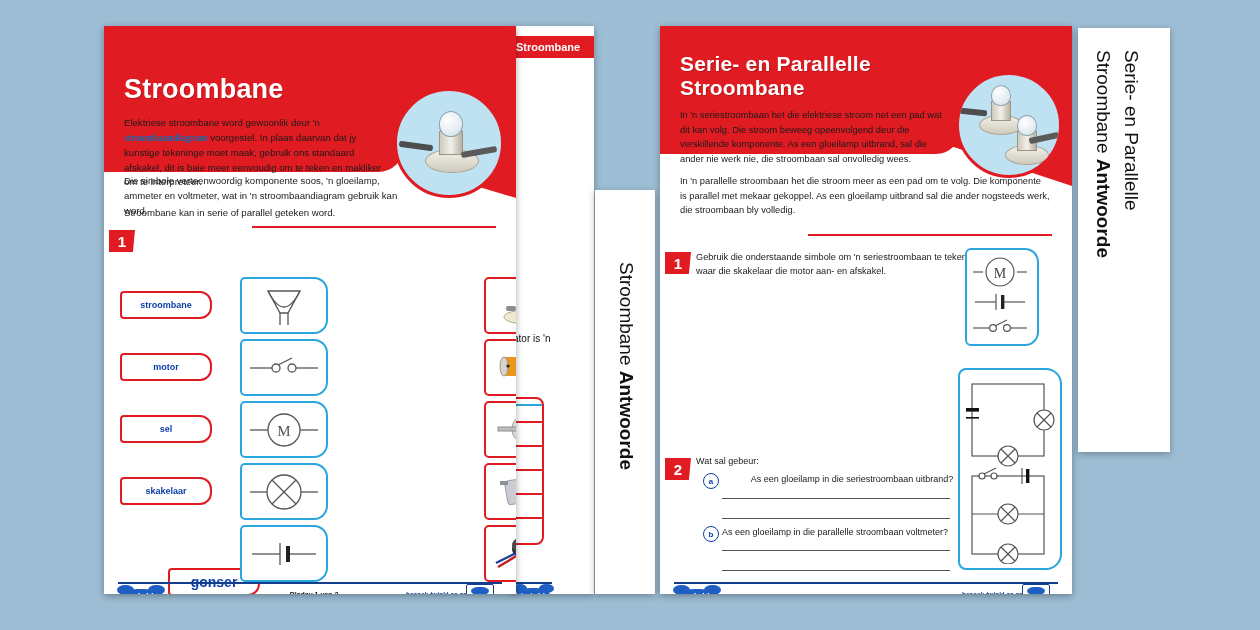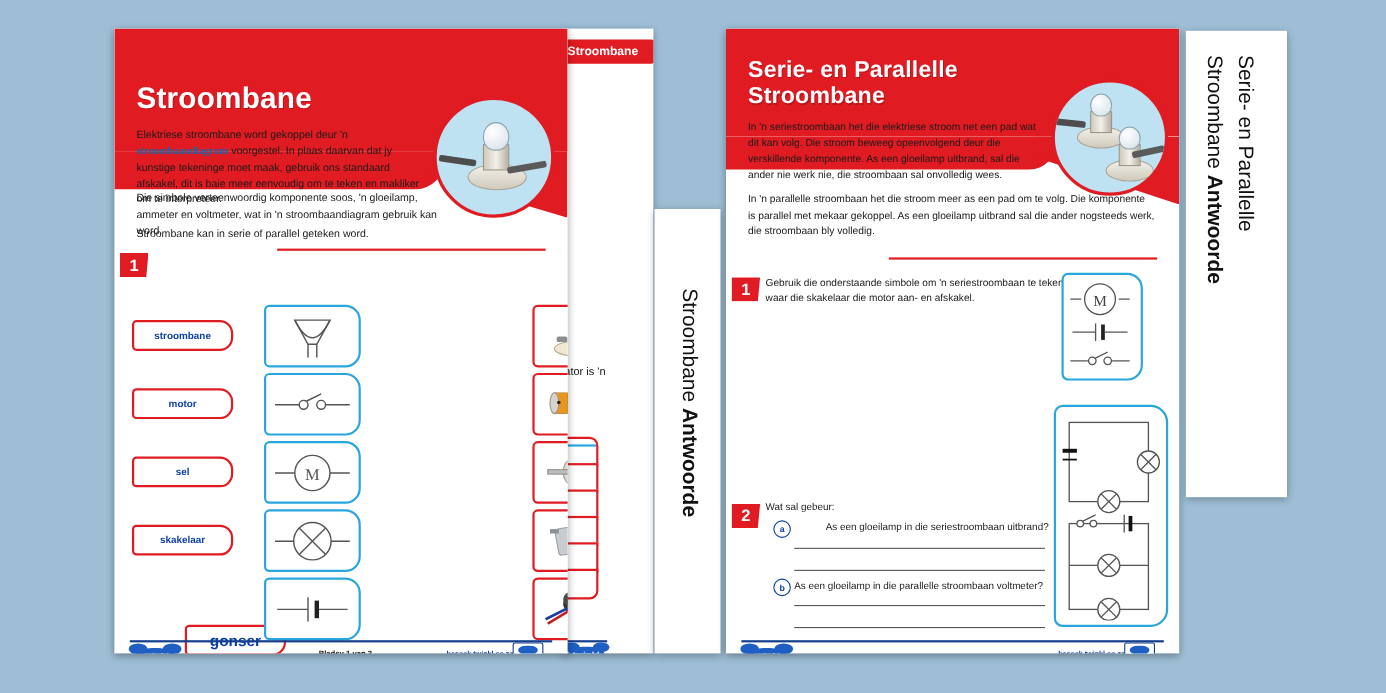--- a/index.html
+++ b/index.html
@@ -189,21 +189,21 @@
       <div class="lampfig" style="left:0;top:0;width:104px;height:104px;">
         <div class="lamp-base" style="left:28px;top:58px;width:52px;height:22px;"></div>
         <div class="lamp-neck" style="left:42px;top:40px;width:22px;height:22px;"></div>
         <div class="lamp-bulb" style="left:42px;top:20px;width:22px;height:24px;"></div>
         <div class="croc" style="left:2px;top:52px;width:34px;transform:rotate(8deg);"></div>
         <div class="croc r" style="left:64px;top:58px;width:36px;transform:rotate(-10deg);"></div>
       </div>
     </div>
 
     <p class="para" style="position:absolute;left:20px;top:90px;width:266px;margin:0;font-size:9.6px;line-height:1.55;">
-      <span>Elektriese stroombane word gekoppel deur 'n </span><span class="kw">stroombaandiagram</span><span> voorgestel. In plaas daarvan dat jy kunstige tekeninge moet maak, gebruik ons standaard afskakel, dit is baie meer eenvoudig om te teken en makliker om te interpreteer.</span>
+      <span>Elektriese stroombane word gewoonlik deur 'n </span><span class="kw">stroombaandiagram</span><span> voorgestel. In plaas daarvan dat jy kunstige tekeninge moet maak, gebruik ons standaard afskakel, dit is baie meer eenvoudig om te teken en makliker om te interpreteer.</span>
     </p>
     <p class="para" style="position:absolute;left:20px;top:180px;width:300px;margin:0;font-size:9.6px;line-height:1.55;">Stroombane kan in serie of parallel geteken word.</p>
     <p class="para" style="position:absolute;left:20px;top:148px;width:278px;margin:0;font-size:9.6px;line-height:1.55;">Die simbole verteenwoordig komponente soos, 'n gloeilamp, ammeter en voltmeter, wat in 'n stroombaandiagram gebruik kan word.</p>
 
     <div class="rule" style="left:148px;top:200px;width:244px;"></div>
 
     <div class="qnum" style="left:5px;top:204px;width:26px;height:22px;font-size:15px;">
       <span>1</span>
     </div>
 

